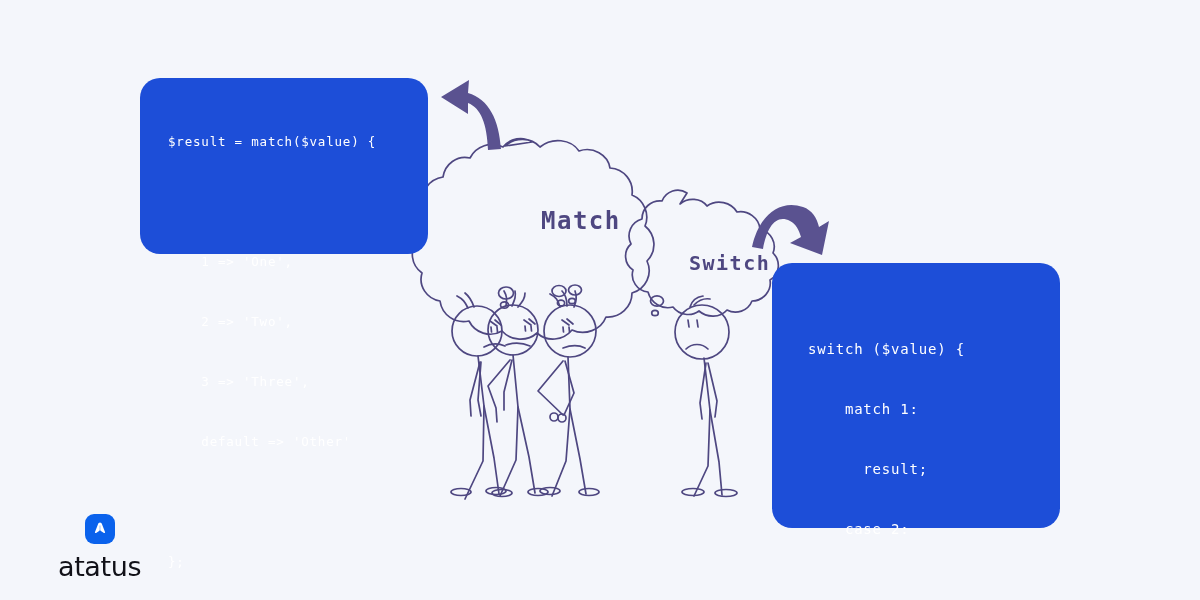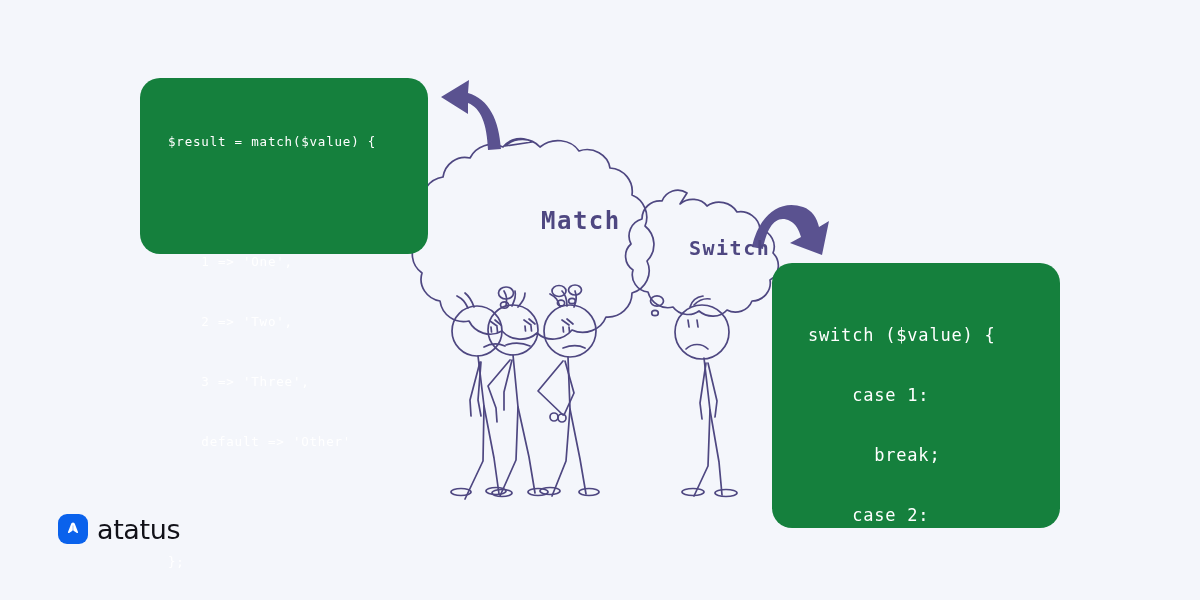--- a/index.html
+++ b/index.html
@@ -16,21 +16,21 @@
   #stage {
     position: relative;
     width: 1200px;
     height: 600px;
     background: #f4f6fb;
   }
 
   
   .code-panel {
     position: absolute;
-    background: #15803d;
+    background: #1d4ed8;
     border-radius: 20px;
     box-sizing: border-box;
     color: #ffffff;
     font-family: "DejaVu Sans Mono", "Liberation Mono", monospace;
     white-space: pre;
     letter-spacing: 0.8px;
   }
   #panel-match {
     left: 140px;
     top: 78px;
@@ -38,22 +38,22 @@
     height: 176px;
     padding: 14px 20px 14px 28px;
     font-size: 12.5px;
     line-height: 20px;
   }
   #panel-switch {
     left: 772px;
     top: 263px;
     width: 288px;
     height: 265px;
-    padding: 22px 20px 20px 36px;
-    font-size: 17px;
+    padding: 36px 20px 20px 36px;
+    font-size: 14px;
     line-height: 20px;
   }
   .code-line { display: block; min-height: 20px; }
 
   
   #illustration {
     position: absolute;
     left: 0; top: 0;
     width: 1200px; height: 600px;
     pointer-events: none;
@@ -68,32 +68,33 @@
     white-space: nowrap;
     margin-left: 48px;
   }
   #bubble-label-match {
     left: 493px;
     top: 207px;
     font-size: 24px;
   }
   #bubble-label-switch {
     left: 641px;
-    top: 236px;
+    top: 251px;
     font-size: 20px;
   }
 
   
   #logo {
     position: absolute;
     left: 58px;
     top: 514px;
     display: flex;
     align-items: center;
     gap: 9px;
+    flex-direction: column;
   }
   #logo-mark {
     width: 30px;
     height: 30px;
     border-radius: 9px;
     background: #0a62ec;
     display: flex;
     align-items: center;
     justify-content: center;
   }
@@ -281,22 +282,22 @@
     <span class="code-line">    1 =&gt; 'One',</span>
     <span class="code-line">    2 =&gt; 'Two',</span>
     <span class="code-line">    3 =&gt; 'Three',</span>
     <span class="code-line">    default =&gt; 'Other'</span>
     <span class="code-line"></span>
     <span class="code-line">};</span>
   </div>
 
   <div class="code-panel" id="panel-switch">
     <span class="code-line">switch ($value) {</span>
-    <span class="code-line">    case 1:</span>
-    <span class="code-line">      break;</span>
+    <span class="code-line">    match 1:</span>
+    <span class="code-line">      result;</span>
     <span class="code-line">    case 2:</span>
     
     
     
     
     
     
   </div>
 
   <div class="bubble-text" id="bubble-label-match">Match</div>

